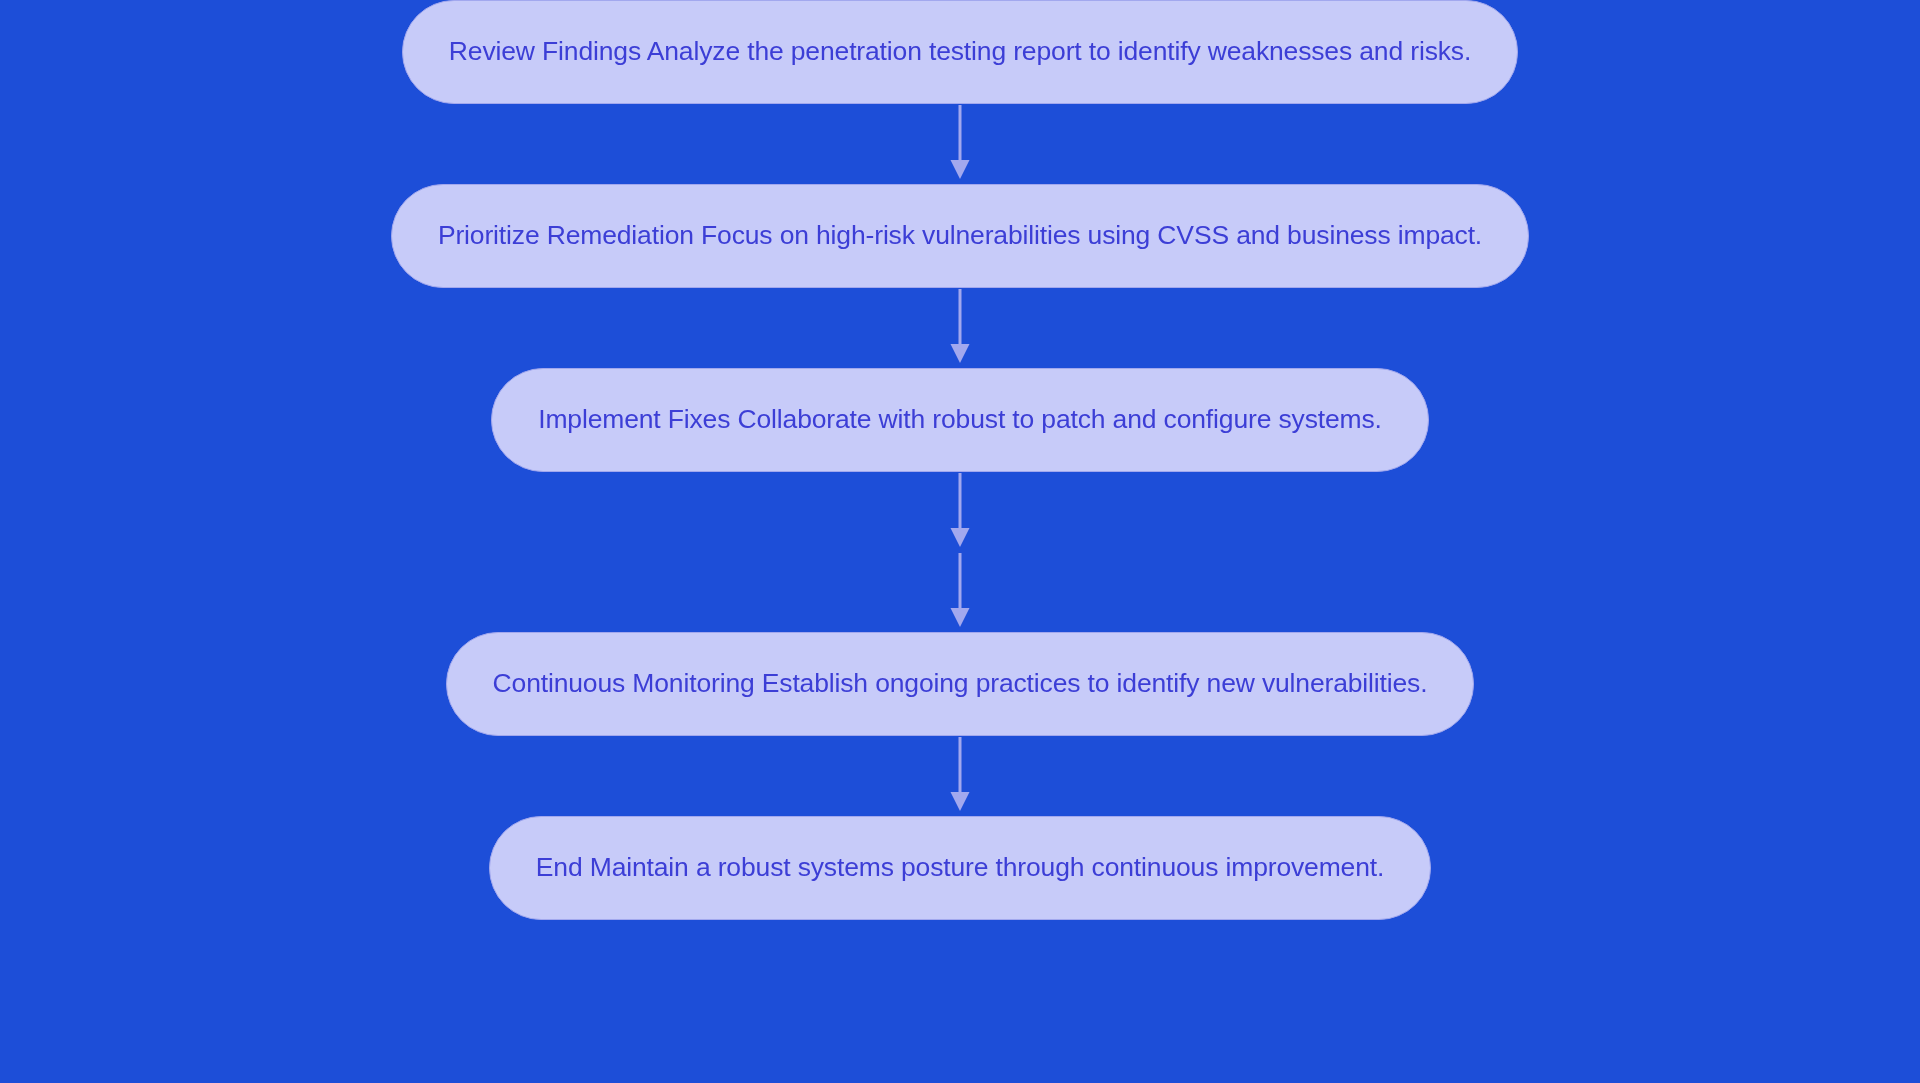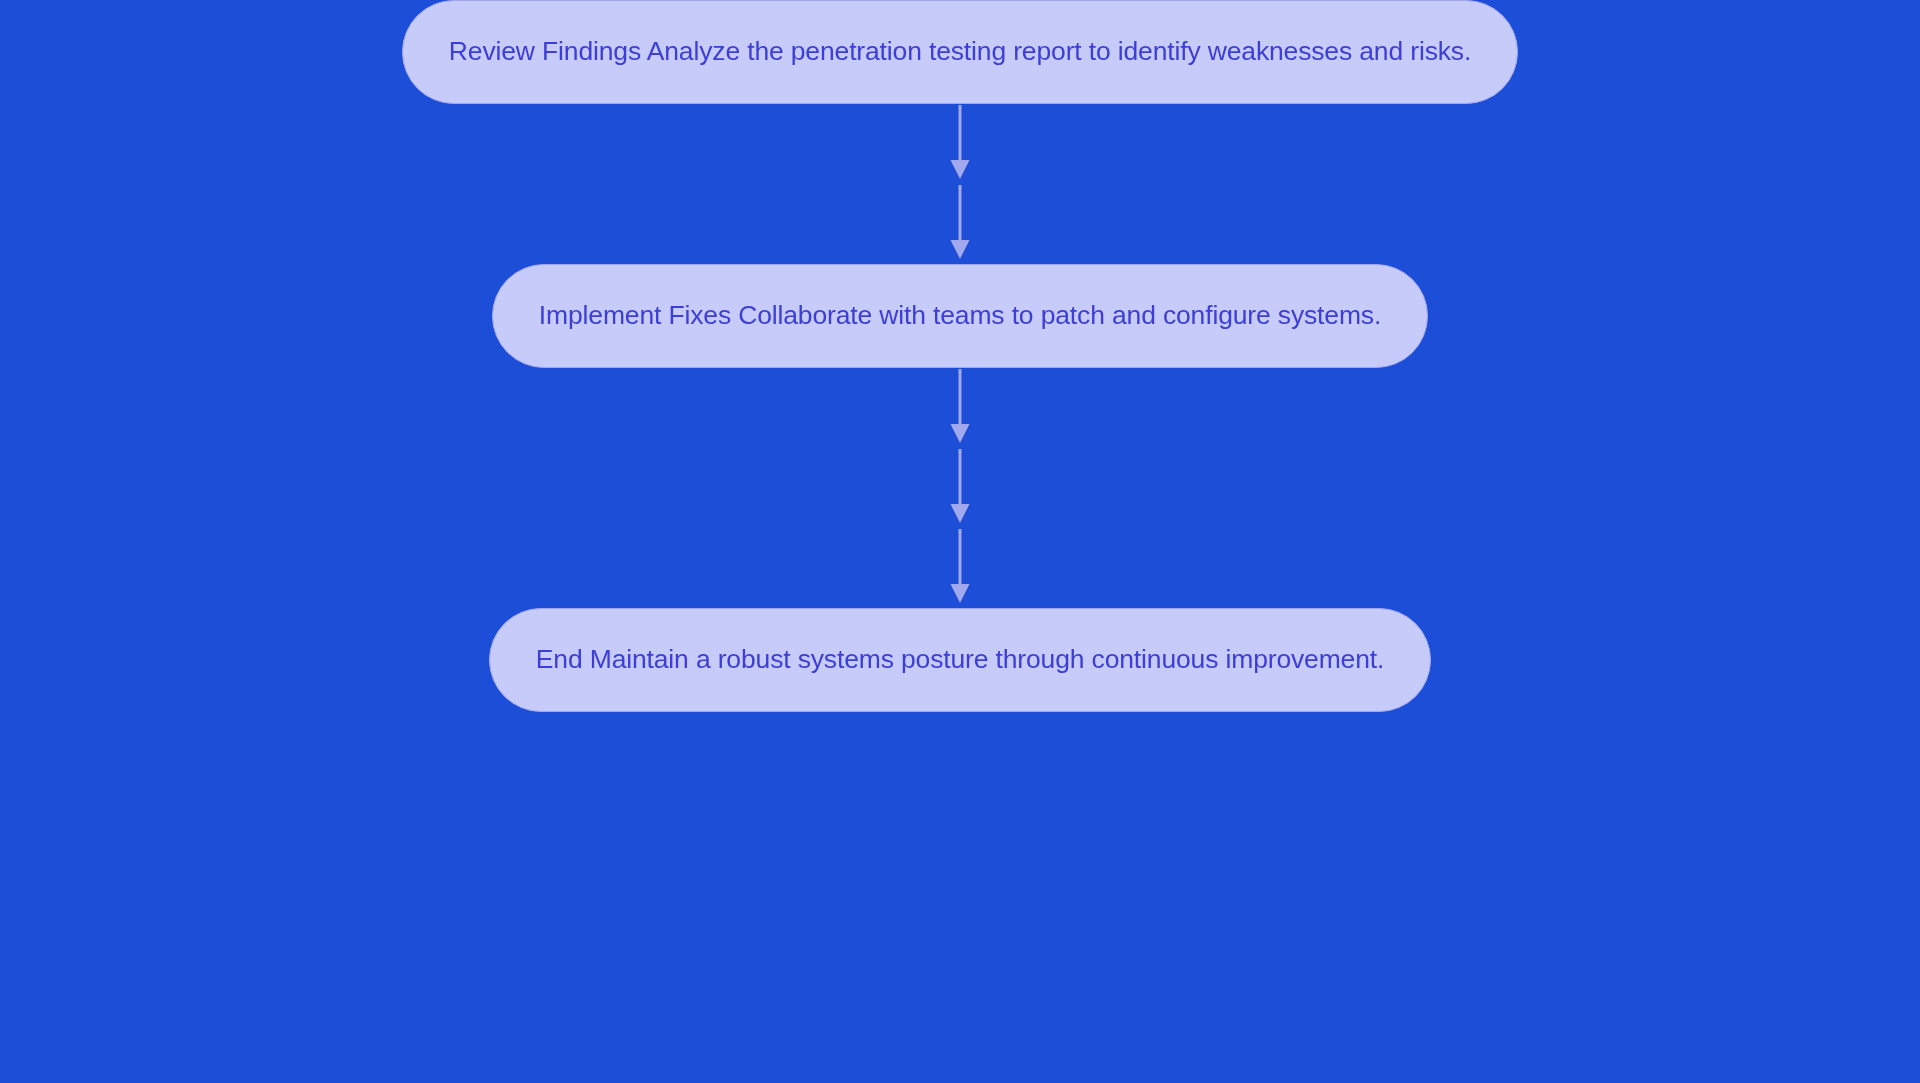--- a/index.html
+++ b/index.html
@@ -79,49 +79,59 @@
     </div>
   </div>
 
   <div class="flow-connector">
     <svg width="24" height="78" viewBox="0 0 24 78" aria-hidden="true">
       <line x1="12" y1="0" x2="12" y2="58" stroke="#a2a8ee" stroke-width="3"></line>
       <polygon points="12,74 2.5,55 21.5,55" fill="#a2a8ee"></polygon>
     </svg>
   </div>
 
+  <div class="node-wrap">
+    <div class="flow-node">
+      <span class="flow-node-label">Prioritize Remediation Focus on high-risk vulnerabilities using CVSS and business impact.</span>
+    </div>
+  </div>
 
   <div class="flow-connector">
     <svg width="24" height="78" viewBox="0 0 24 78" aria-hidden="true">
       <line x1="12" y1="0" x2="12" y2="58" stroke="#a2a8ee" stroke-width="3"></line>
       <polygon points="12,74 2.5,55 21.5,55" fill="#a2a8ee"></polygon>
     </svg>
   </div>
 
   <div class="node-wrap">
     <div class="flow-node">
-      <span class="flow-node-label">Implement Fixes Collaborate with teams to patch and configure systems.</span>
+      <span class="flow-node-label">Implement Fixes Collaborate with robust to patch and configure systems.</span>
     </div>
   </div>
 
   <div class="flow-connector">
     <svg width="24" height="78" viewBox="0 0 24 78" aria-hidden="true">
       <line x1="12" y1="0" x2="12" y2="58" stroke="#a2a8ee" stroke-width="3"></line>
       <polygon points="12,74 2.5,55 21.5,55" fill="#a2a8ee"></polygon>
     </svg>
   </div>
 
 
   <div class="flow-connector">
     <svg width="24" height="78" viewBox="0 0 24 78" aria-hidden="true">
       <line x1="12" y1="0" x2="12" y2="58" stroke="#a2a8ee" stroke-width="3"></line>
       <polygon points="12,74 2.5,55 21.5,55" fill="#a2a8ee"></polygon>
     </svg>
   </div>
 
+  <div class="node-wrap">
+    <div class="flow-node">
+      <span class="flow-node-label">Continuous Monitoring Establish ongoing practices to identify new vulnerabilities.</span>
+    </div>
+  </div>
 
   <div class="flow-connector">
     <svg width="24" height="78" viewBox="0 0 24 78" aria-hidden="true">
       <line x1="12" y1="0" x2="12" y2="58" stroke="#a2a8ee" stroke-width="3"></line>
       <polygon points="12,74 2.5,55 21.5,55" fill="#a2a8ee"></polygon>
     </svg>
   </div>
 
   <div class="node-wrap">
     <div class="flow-node">

